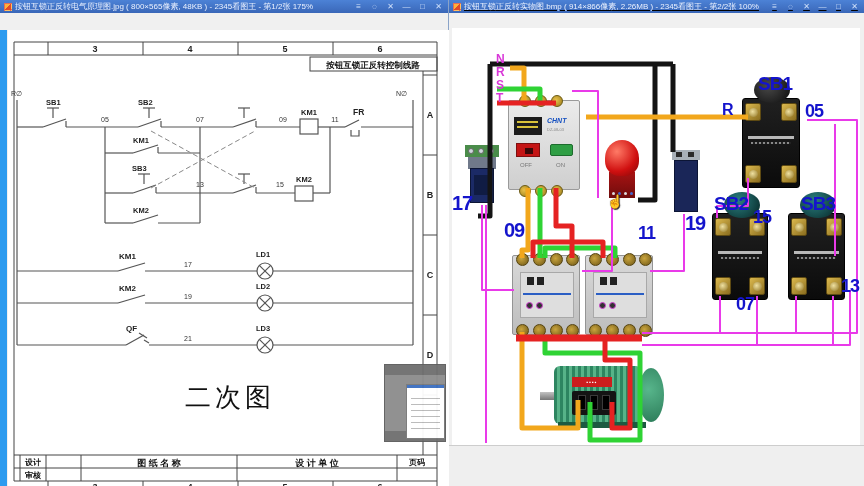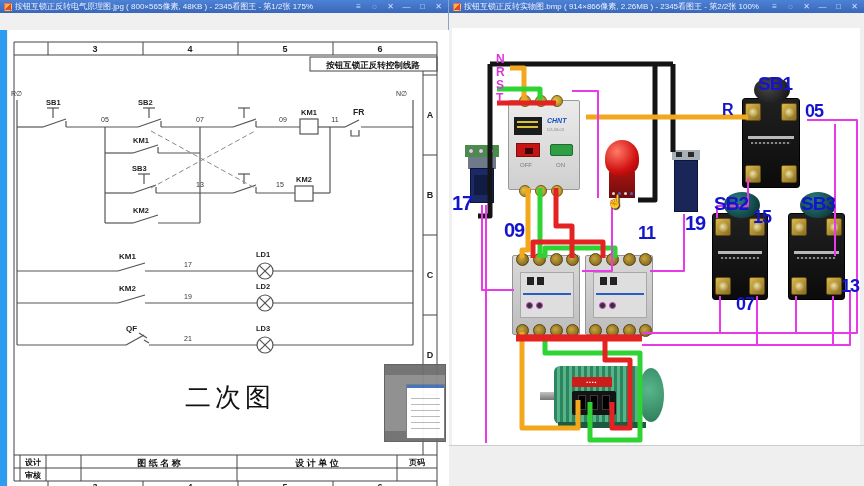--- a/index.html
+++ b/index.html
@@ -1,21 +1,21 @@
 <!DOCTYPE html>
 <html><head>
 <meta charset="utf-8">
 <style>
   * { margin:0; padding:0; box-sizing:border-box; }
   body { font-family:"Liberation Sans", sans-serif; background:#ddd; }
   #screen { position:relative; width:864px; height:486px; overflow:hidden; background:#f9a8d4; }
 
   .win { position:absolute; top:0; height:486px; }
   #win-left  { left:0; width:449px; border-right:1px solid #8aa3c8; }
-  #win-right { left:449px; width:415px; }
+  #win-right { left:449px; width:415px;text-decoration:underline; }
 
   .titlebar { position:relative; height:13px; background:linear-gradient(#4c82d6,#3a67b8); color:#fff;
               display:flex; align-items:center; gap:3px; padding:0 4px; }
   .doc-icon { width:8px; height:8px; background:linear-gradient(135deg,#ffb13b 50%,#e04a2a 50%); border:1px solid #fff3; flex:none; }
   .title-text { flex:1; font-size:8px; white-space:nowrap; overflow:hidden; color:#eaf1ff; }
   .controls { display:flex; gap:5px; color:#cfe0fa; font-size:8px; line-height:13px; }
   .ctrl { width:11px; text-align:center; }
 
   .content { position:absolute; top:13px; left:0; right:0; bottom:0; background:#f0f0f0; }
 

